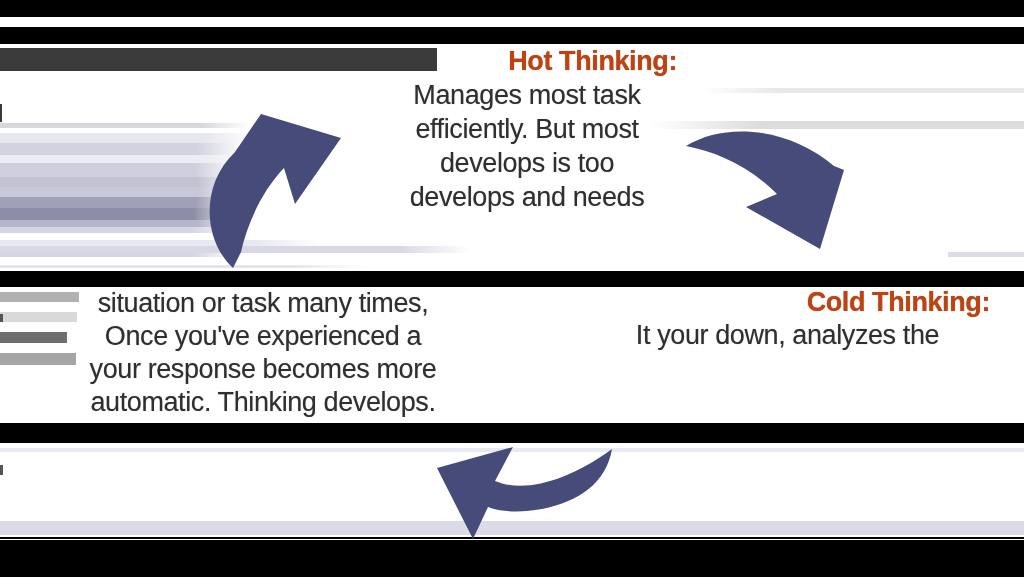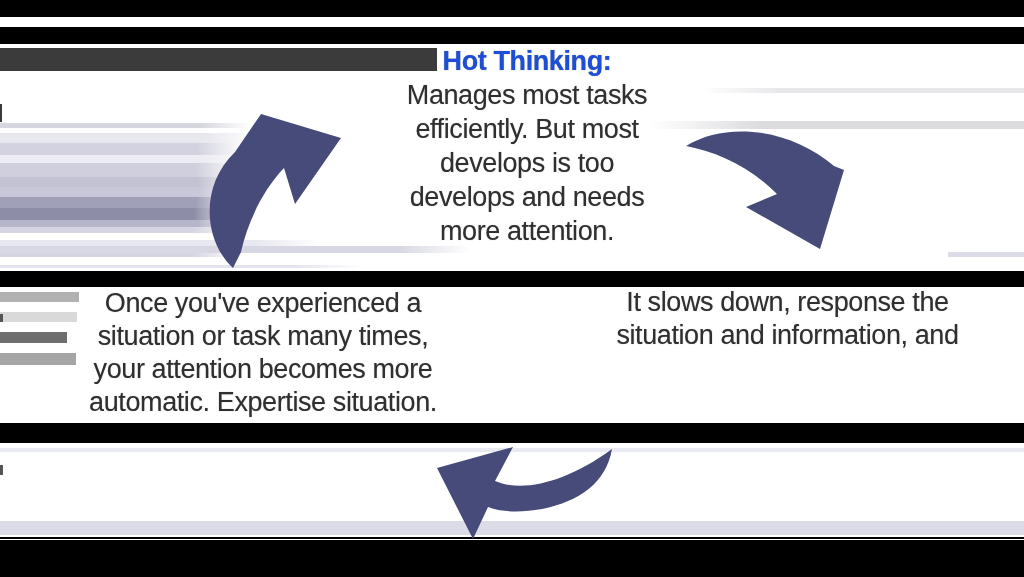--- a/index.html
+++ b/index.html
@@ -15,22 +15,23 @@
   .text-block{
     position:absolute;
     text-align:center;
     color:#2f2f2f;
     font-size:27px;
     letter-spacing:-0.4px;
     text-shadow:0 0 1px rgba(60,60,60,.45);
   }
   .text-block .ttl{
     font-weight:bold;
-    color:#1d4ed8;
+    color:#c2410c;
     text-shadow:0 0 1px rgba(0,0,0,.55);
+    text-align:right;
   }
   .lh34{line-height:34px;}
   .lh33{line-height:33px;}
   .stripe,.chip,.nub{position:absolute;left:0;}
   svg.arrows{position:absolute;left:0;top:0;}
 </style>
 </head>
 <body>
 
 <div id="stage">
@@ -69,37 +70,36 @@
   <div class="abs" style="left:0;top:48px;width:437px;height:23px;background:#3b3b3c;"></div>
   <div class="abs black-bar" style="left:0;top:271px;width:1024px;height:16px;"></div>
   <div class="abs black-bar" style="left:0;top:423px;width:1024px;height:20px;"></div>
   <div class="stripe" style="top:448px;width:1024px;height:4px;background:#e9e9f1;"></div>
   <div class="abs" style="left:0;top:521px;width:1024px;height:14px;background:#dcdce8;"></div>
   <div class="abs black-bar" style="left:0;top:537px;width:1024px;height:2px;"></div>
   <div class="abs black-bar" style="left:0;top:540px;width:1024px;height:37px;"></div>
 
   <div class="text-block lh34" style="left:377px;top:44px;width:300px;">
     <div class="ttl">Hot Thinking:</div>
-    <div>Manages most tasks</div>
+    <div>Manages most task</div>
     <div>efficiently. But most</div>
     <div>develops is too</div>
     <div>develops and needs</div>
-    <div>more attention.</div>
   </div>
 
   <div class="text-block lh33" style="left:585px;top:286px;width:405px;">
-    <div>It slows down, response the</div>
-    <div>situation and information, and</div>
+    <div class="ttl">Cold Thinking:</div>
+    <div>It your down, analyzes the</div>
   </div>
 
   <div class="text-block lh33" style="left:58px;top:287px;width:410px;">
+    <div>situation or task many times,</div>
     <div>Once you've experienced a</div>
-    <div>situation or task many times,</div>
-    <div>your attention becomes more</div>
-    <div>automatic. Expertise situation.</div>
+    <div>your response becomes more</div>
+    <div>automatic. Thinking develops.</div>
   </div>
 
   <svg class="arrows" width="1024" height="577" viewBox="0 0 1024 577">
 
     <path d="M233,268 C203,240 200,185 235,152 L261,114 L341,138 L295,204 L284,168
              C261,192 247,225 241,252 Z" fill="#474b7a"></path>
 
     <path d="M686,146 C728,120 792,130 834,166 L844,170 L820,249 L746,207 L777,194
              C749,166 717,152 686,146 Z" fill="#474b7a"></path>
 

